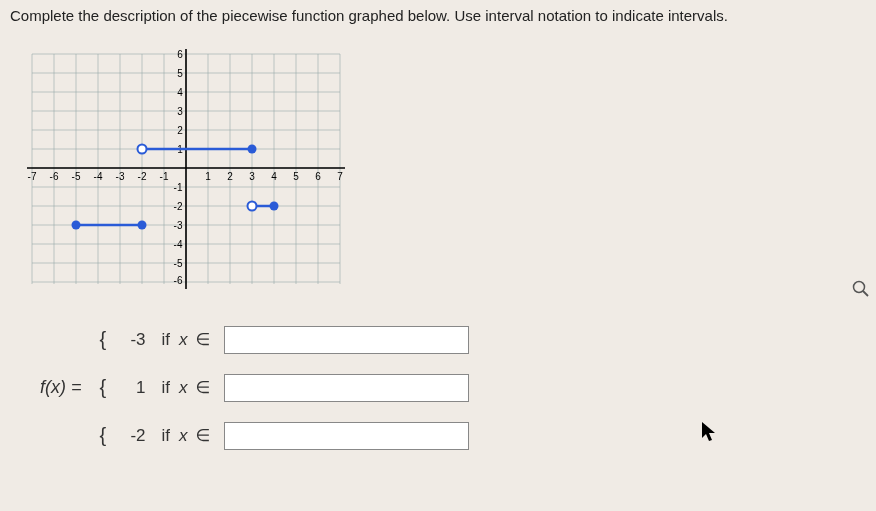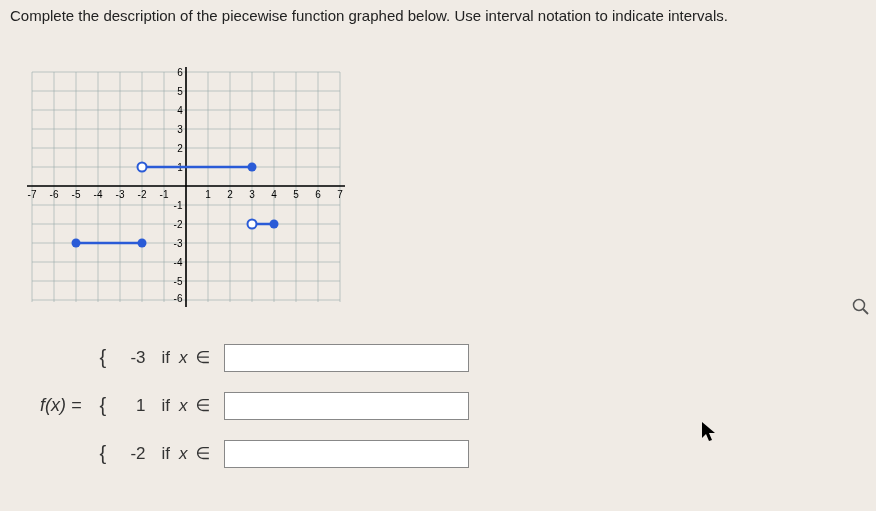--- a/index.html
+++ b/index.html
@@ -7,21 +7,21 @@
       font-family: Arial, sans-serif;
       background: #f0ebe5;
       width: 876px;
       height: 511px;
       padding: 6px 10px;
       color: #333;
     }
     .question-text {
       font-size: 15px;
       color: #222;
-      margin-bottom: 36px;
+      margin-bottom: 18px;
       line-height: 1.3;
     }
     .graph-container {
       margin-left: 12px;
       margin-bottom: 32px;
       position: relative;
     }
     .graph-svg {
       display: block;
     }

